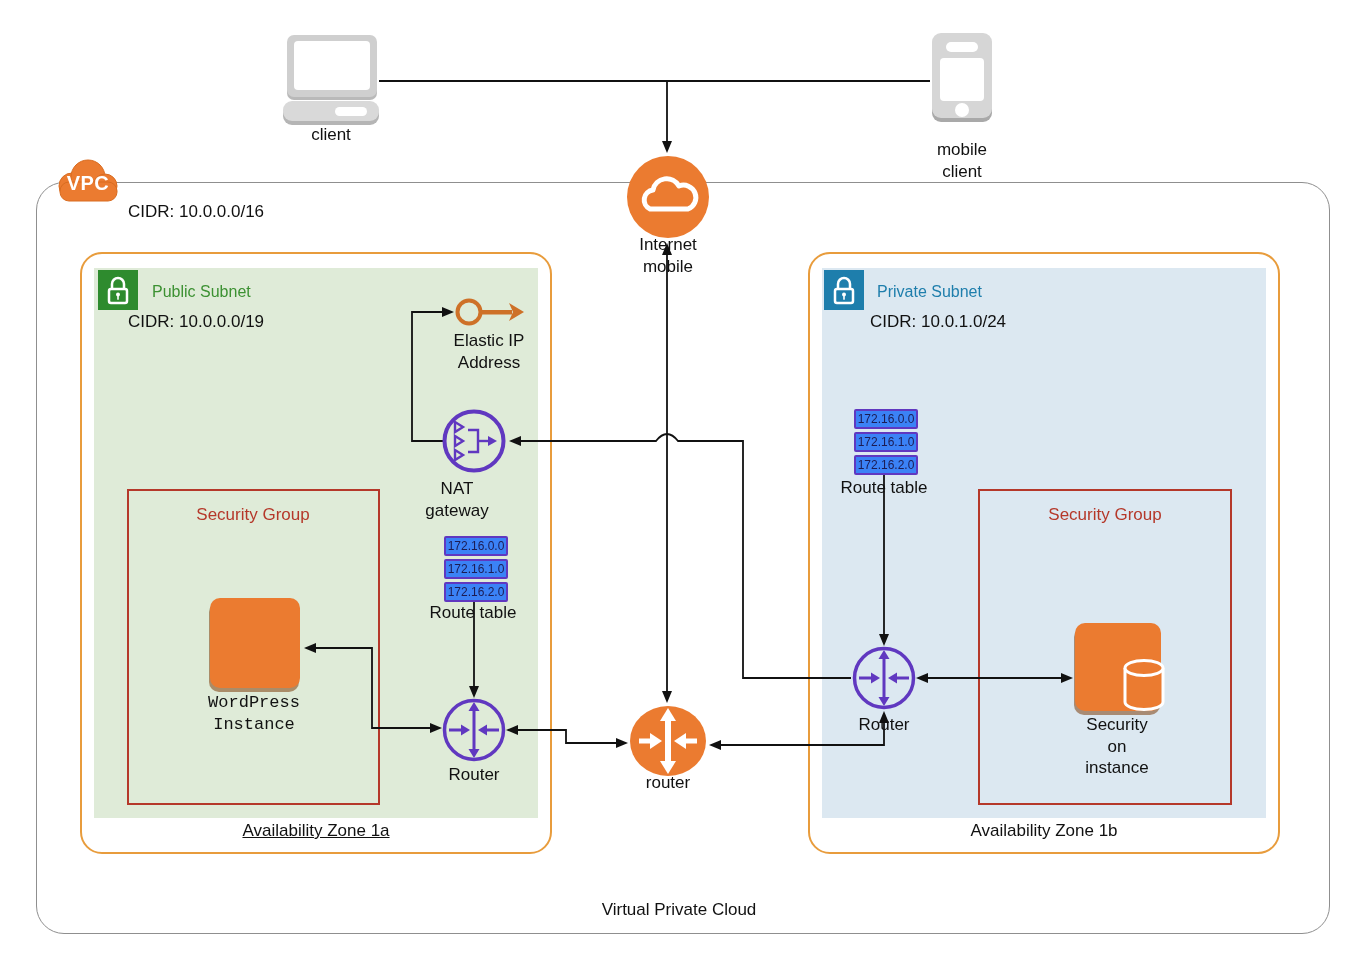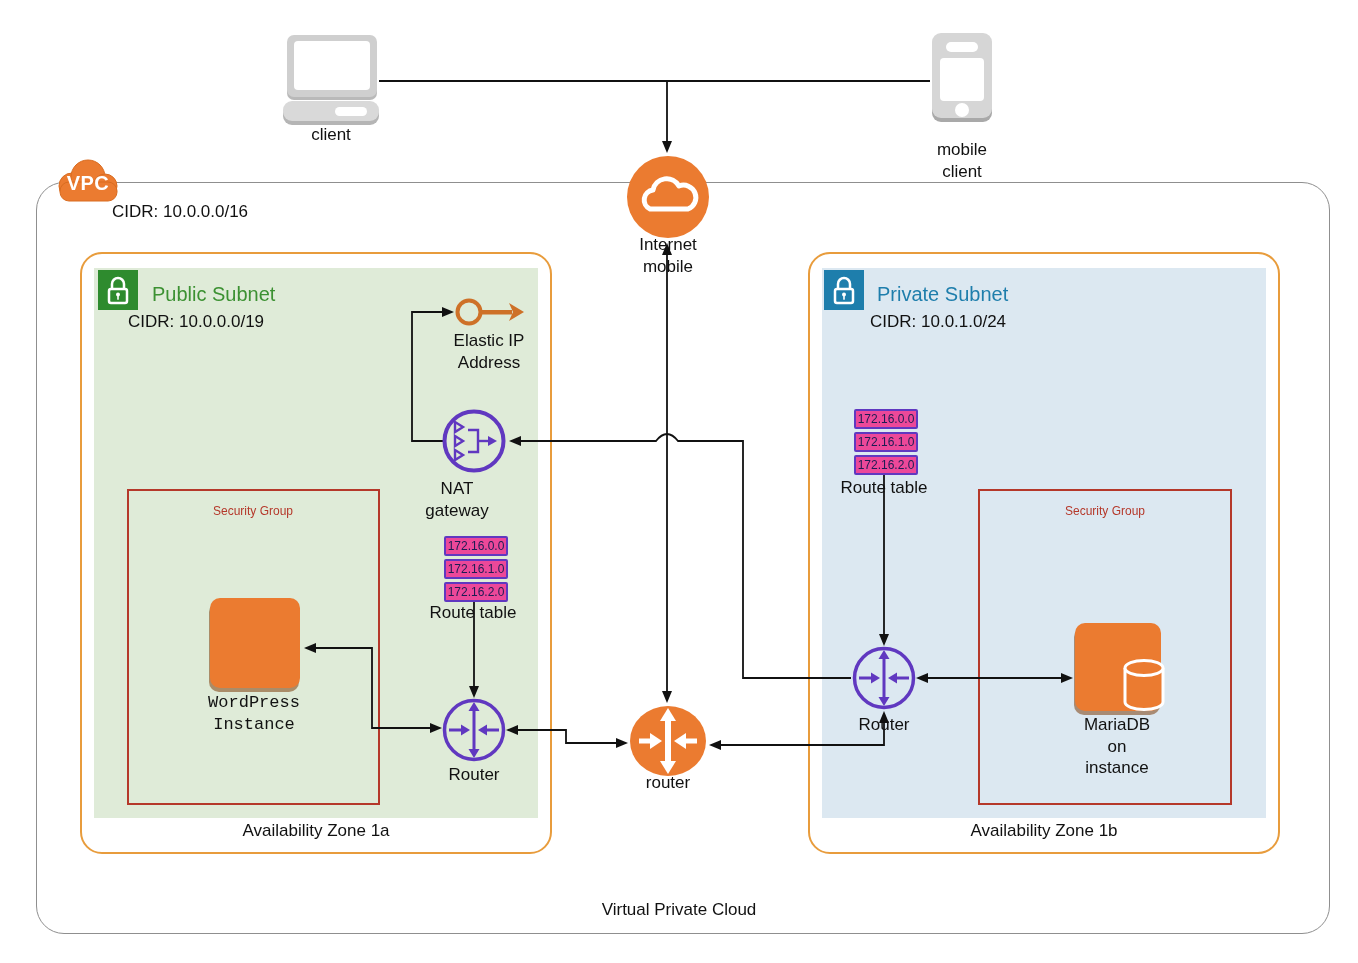--- a/index.html
+++ b/index.html
@@ -23,25 +23,25 @@
   }
   .abs{position:absolute;}
   .ml{white-space:pre-line;}
   .lbl{font-size:17px;line-height:1.27;text-align:center;transform:translateX(-50%);}
   .lbl-left{font-size:17px;line-height:1.25;}
   
   .vpc-box{left:36px;top:182px;width:1292px;height:750px;border:1px solid #8f8f8f;border-radius:28px;background:#fff;}
   .subnet-outer{width:468px;height:598px;border:2px solid var(--subnet-border);border-radius:22px;background:#fff;}
   .subnet-fill{width:444px;height:550px;}
   .sg-box{border:2px solid var(--security-red);}
-  .sg-title{color:var(--security-red);font-size:12px;}
-  .subnet-title{font-size:20px;font-weight:400;}
+  .sg-title{color:var(--security-red);font-size:17px;}
+  .subnet-title{font-size:16px;font-weight:400;}
   .instance{background:var(--aws-orange);border-radius:10px;box-shadow:-1px 4px 0 rgba(125,62,12,0.55);}
   
-  .rt-box{width:60px;height:16px;border:2px solid var(--purple);border-radius:2px;background:#ec4899;
+  .rt-box{width:60px;height:16px;border:2px solid var(--purple);border-radius:2px;background:#3b82f6;
           font-size:12px;line-height:16px;text-align:center;color:#1c1c54;margin-bottom:3px;font-weight:500;}
   
   .laptop-screen{background:#cfcfcf;border-radius:7px;box-shadow:0 3px 0 #b9b9b9;}
   .laptop-screen-inner{position:absolute;left:7px;top:6px;right:7px;bottom:7px;background:#fff;border-radius:4px;}
   .laptop-base{background:#d9d9d9;border-radius:9px;box-shadow:0 4px 0 #b5b5b5;}
   .laptop-slot{position:absolute;right:12px;top:6px;width:32px;height:9px;background:#fff;border-radius:5px;}
   .phone-body{background:#d6d6d6;border-radius:9px;box-shadow:0 4px 0 #a9a9a9;}
   .phone-ear{position:absolute;left:14px;top:9px;width:32px;height:10px;background:#fff;border-radius:6px;}
   .phone-screen{position:absolute;left:8px;top:25px;width:44px;height:43px;background:#fff;border-radius:4px;}
   .phone-home{position:absolute;left:23px;top:70px;width:14px;height:14px;background:#fff;border-radius:50%;}
@@ -52,21 +52,21 @@
   .layer1{z-index:1;}
   .cidr{font-size:17px;}
 </style>
 </head>
 <body>
 
 <div class="abs vpc-box layer1"></div>
 
 <div class="abs subnet-outer layer1" style="left:80px;top:252px;"></div>
 <div class="abs subnet-fill layer1" style="left:94px;top:268px;background:var(--green-fill);"></div>
-<div class="abs layer1 lbl" style="left:316px;top:820px;">Availability Zone 1a</div>
+<div class="abs layer1 lbl" style="left:316px;top:820px;text-decoration:underline;">Availability Zone 1a</div>
 
 <div class="abs subnet-outer layer1" style="left:808px;top:252px;"></div>
 <div class="abs subnet-fill layer1" style="left:822px;top:268px;background:var(--blue-fill);"></div>
 <div class="abs layer1 lbl" style="left:1044px;top:820px;">Availability Zone 1b</div>
 
 <div class="abs sg-box layer1" style="left:127px;top:489px;width:249px;height:312px;"></div>
 <div class="abs sg-title layer1 lbl" style="left:253px;top:504px;">Security Group</div>
 <div class="abs sg-box layer1" style="left:978px;top:489px;width:250px;height:312px;"></div>
 <div class="abs sg-title layer1 lbl" style="left:1105px;top:504px;">Security Group</div>
 
@@ -141,21 +141,21 @@
 
 <svg class="abs node" style="left:52px;top:152px;" width="70" height="58" viewBox="0 0 70 58">
   <g fill="var(--aws-orange)" stroke="#D96C20" stroke-width="1">
     <circle cx="20" cy="34" r="13"></circle>
       <circle cx="36" cy="25" r="17"></circle>
       <circle cx="53" cy="34" r="12"></circle>
     <rect x="8" y="30" width="57" height="19" rx="9"></rect>
   </g>
 </svg>
 <div class="abs node badge-text" style="left:88px;top:172px;">VPC</div>
-<div class="abs node lbl-left cidr" style="left:112px;top:201px;">CIDR: 10.0.0.0/16</div>
+<div class="abs node lbl-left cidr" style="left:128px;top:201px;">CIDR: 10.0.0.0/16</div>
 <div class="abs node lbl" style="left:679px;top:899px;">Virtual Private Cloud</div>
 
 <svg class="abs node" style="left:626px;top:155px;" width="84" height="84" viewBox="0 0 84 84">
   <circle cx="42" cy="42" r="41" fill="var(--aws-orange)"></circle>
   <path d="M24 54 a10 10 0 0 1 3 -19 a14 14 0 0 1 26 -4 a10.5 10.5 0 0 1 9 23 z" fill="none" stroke="#ffffff" stroke-width="5" stroke-linejoin="round"></path>
 </svg>
 <div class="abs node lbl ml" style="left:668px;top:234px;">Internet
 mobile</div>
 
 <svg class="abs node" style="left:628px;top:704px;" width="80" height="74" viewBox="0 0 80 74">
@@ -258,15 +258,15 @@
       <polygon points="46,27.5 37,33 46,38.5"></polygon>
   </g>
 </svg>
 <div class="abs node lbl" style="left:884px;top:714px;">Router</div>
 
 <div class="abs node instance" style="left:1075px;top:623px;width:86px;height:88px;"></div>
 <svg class="abs node" style="left:1122px;top:659px;" width="44" height="55" viewBox="0 0 44 55">
   <path d="M3 9 V43 a19 7.5 0 0 0 38 0 V9" fill="var(--aws-orange)" stroke="#ffffff" stroke-width="3"></path>
   <ellipse cx="22" cy="9" rx="19" ry="7.5" fill="var(--aws-orange)" stroke="#ffffff" stroke-width="3"></ellipse>
 </svg>
-<div class="abs node lbl ml" style="left:1117px;top:714px;">MariaDB
+<div class="abs node lbl ml" style="left:1117px;top:714px;">Security
 on
 instance</div>
 
 </body></html>

